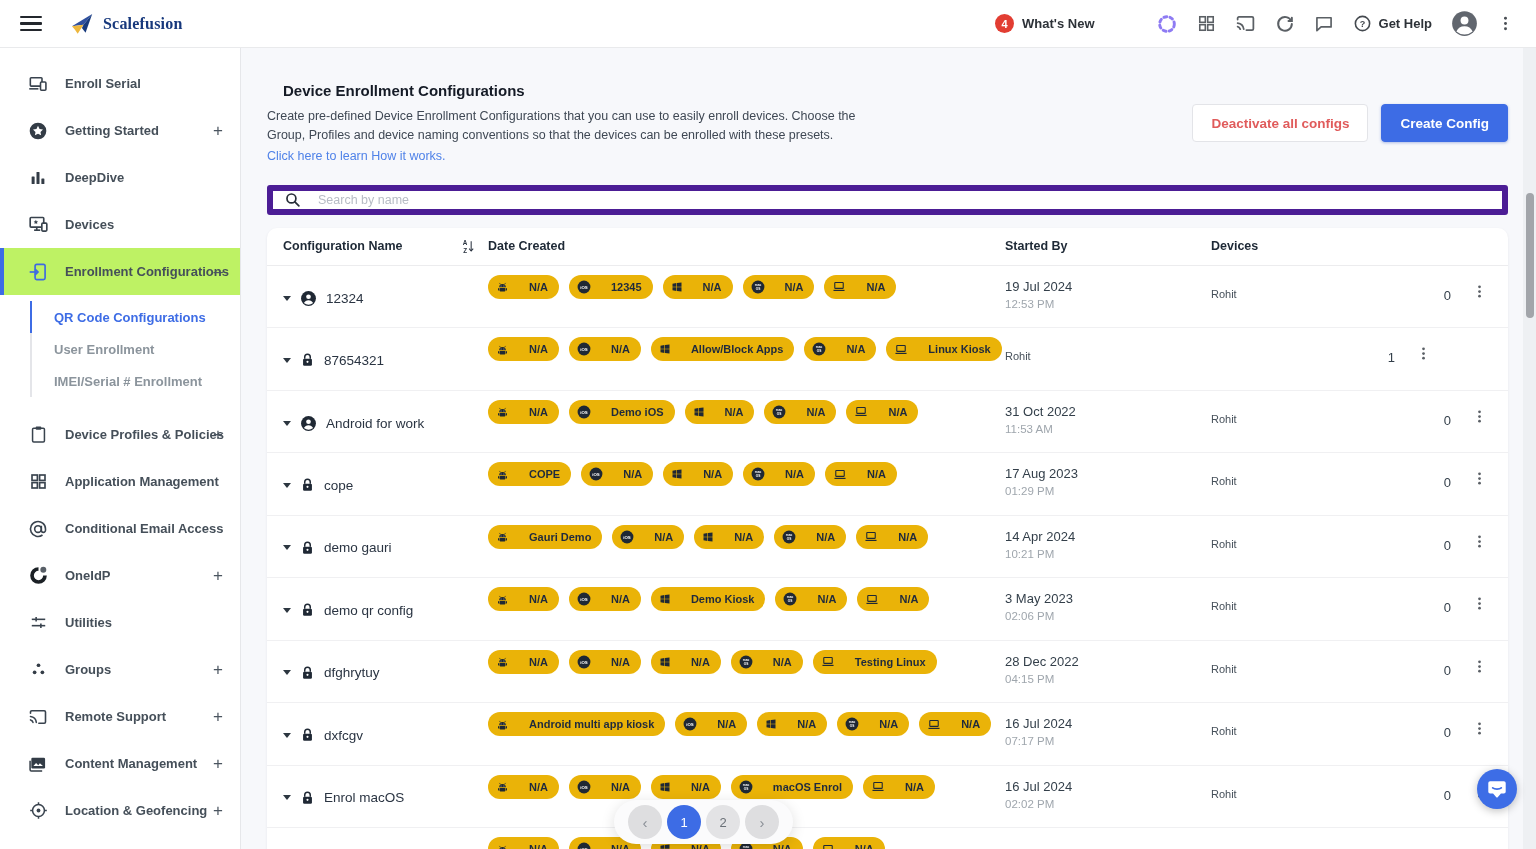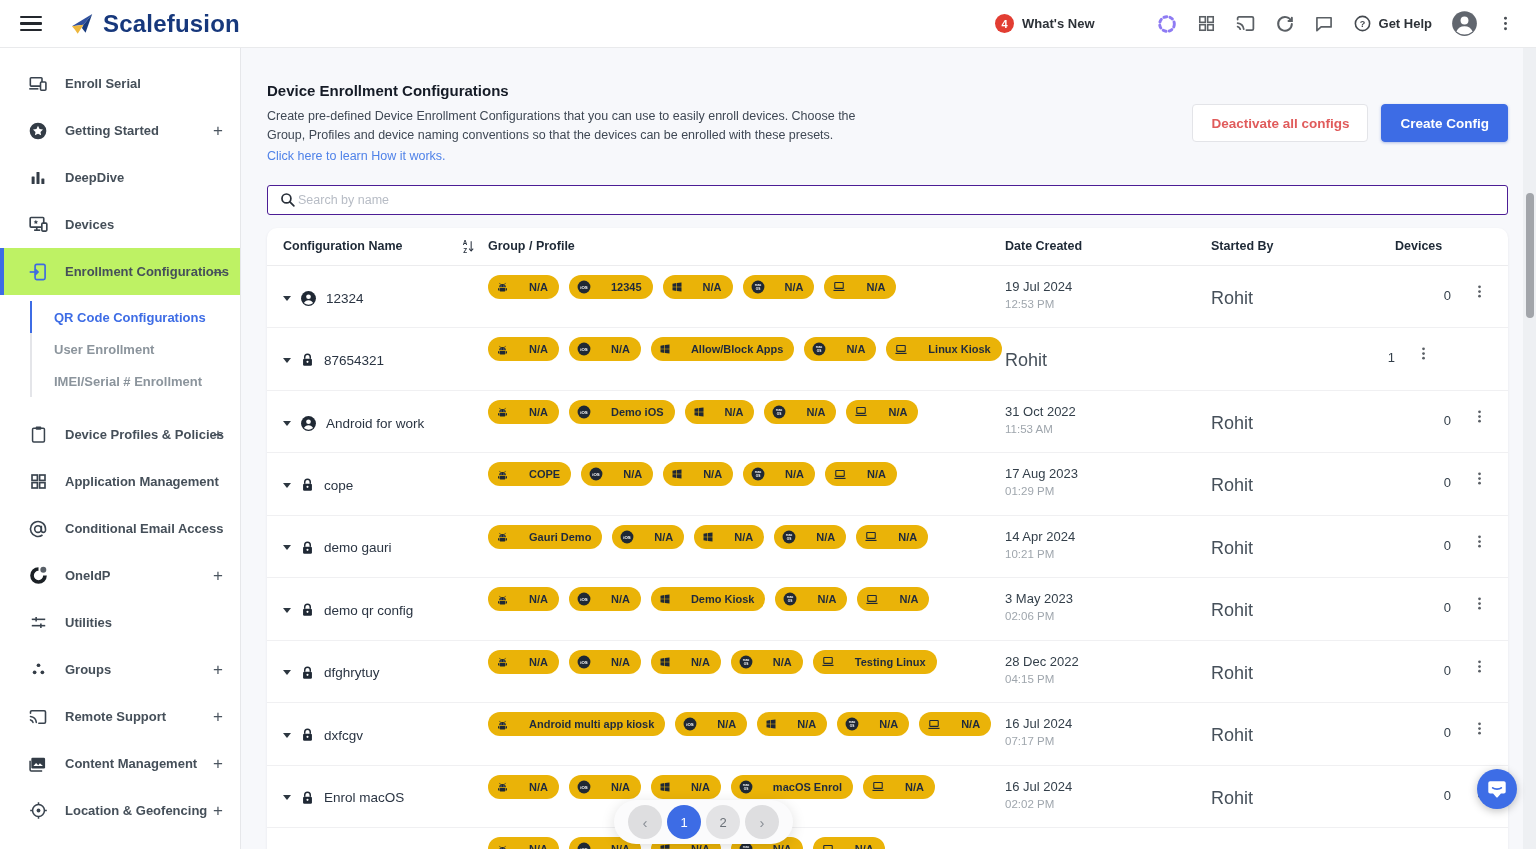--- a/index.html
+++ b/index.html
@@ -6,21 +6,21 @@
   html,body { width:1536px; height:849px; overflow:hidden; }
   body { font-family:"Liberation Sans", sans-serif; background:#f7f8fb; position:relative; }
   .screen { width:1536px; height:849px; position:relative; overflow:hidden; }
 
   
   .topbar { position:absolute; top:0; left:0; right:0; height:48px; background:#fff;
             border-bottom:1px solid #e9eaec; display:flex; align-items:center; z-index:30; }
   .burger { width:22px; display:flex; flex-direction:column; gap:4px; margin-left:20px; cursor:pointer; }
   .burger span { display:block; height:2.4px; background:#23272d; border-radius:1px; }
   .brand { display:flex; align-items:center; gap:8px; margin-left:26px; }
-  .brand-name { font-size:24px; font-weight:700; color:#17387c; letter-spacing:.2px; }
+  .brand-name { font-size:16px; font-weight:700; color:#17387c; letter-spacing:.2px;font-family:Liberation Serif, serif; }
   .tb-right { margin-left:auto; display:flex; align-items:center; gap:19px; padding-right:22px; }
   .whats-new { display:flex; align-items:center; gap:8px; margin-right:42px; cursor:pointer; }
   .wn-badge { width:19px; height:19px; border-radius:50%; background:#e23d32; color:#fff;
               font-size:11px; font-weight:700; display:flex; align-items:center; justify-content:center; }
   .wn-label, .gh-label { font-size:13px; font-weight:700; color:#2d3238; }
   .tb-ic { display:flex; align-items:center; justify-content:center; cursor:pointer; }
   .gethelp { display:flex; align-items:center; gap:7px; cursor:pointer; }
 
   
   .sidebar { position:absolute; top:48px; left:0; bottom:0; width:241px; background:#fff;
@@ -32,31 +32,31 @@
   .sb-item.active { background:#bef264; }
   .sb-item.active::before { content:""; position:absolute; left:0; top:0; bottom:0; width:4px; background:#3d6ce5; }
   .sb-sub { margin:6px 0 14px 30px; }
   .sb-sub-item { height:32px; display:flex; align-items:center; padding-left:22px; font-size:13px; font-weight:700;
                  color:#8b949c; border-left:2px solid #e4e5e9; cursor:pointer; }
   .sb-sub-item.active { color:#3d6ce5; border-left-color:#3d6ce5; }
 
   
   .main { position:absolute; left:241px; top:48px; right:0; bottom:0; overflow:hidden;
           padding:34px 28px 0 26px; }
-  .page-title { font-size:15px; font-weight:700; color:#151b26; }
+  .page-title { font-size:15px; font-weight:700; color:#151b26;margin-left:16px; }
   .page-desc { margin-top:8px; max-width:600px; font-size:12.5px; line-height:1.55; color:#3f4854; }
   .learn-link { display:inline-block; margin-top:0; font-size:12.5px; color:#4f82e8; cursor:pointer; }
   .actions { position:absolute; top:56px; right:28px; display:flex; gap:13px; }
   .btn { height:38px; border-radius:4px; font-size:13.5px; font-weight:700; padding:0 18px;
          display:flex; align-items:center; cursor:pointer; }
   .btn-danger-outline { background:#fff; border:1px solid #e3e4e8; color:#e05b5b; }
   .btn-primary { background:#3d6ce5; border:1px solid #3d6ce5; color:#fff; box-shadow:0 1px 3px rgba(35,77,189,.35); }
 
-  .searchbar { margin-top:21px; height:30px; background:#fff; border:1px solid #4c1d95; border-radius:3px;
-               display:flex; align-items:center; gap:2px; padding:0 11px; }
+  .searchbar { margin-top:21px; height:30px; background:#fff; border:6px solid #4c1d95; border-radius:3px;
+               display:flex; align-items:center; gap:17px; padding:0 11px; }
   .searchbar input { border:none; outline:none; flex:1; font-size:12.5px; color:#3a4450; background:transparent;
                      font-family:"Liberation Sans", sans-serif; }
   .searchbar input::placeholder { color:#b7bcc5; }
 
   .card { margin-top:13px; background:#fff; border-radius:10px 10px 0 0; box-shadow:0 1px 3px rgba(20,30,60,.07);
           min-height:680px; }
   .thead, .trow { display:grid; grid-template-columns:221px 517px 206px 184px 56px 1fr; }
   .thead { height:38px; align-items:center; border-bottom:1px solid #ececee; }
   .th { font-size:12.5px; font-weight:700; color:#1e2936; }
   .th.c1 { padding:0 13px 0 16px; display:flex; align-items:center; justify-content:space-between; }
@@ -68,21 +68,21 @@
   .type-ic { display:flex; flex:none; }
   .row-name { font-size:13.5px; color:#2a3442; white-space:nowrap; }
   .c-pills { padding-top:9px; display:flex; align-items:center; gap:10px; }
   .pill { height:24px; background:#eab308; border-radius:12px; display:inline-flex; align-items:center;
           gap:20px; padding:0 11px 0 8px; flex:none; }
   .p-ic { display:flex; }
   .p-lb { font-size:11px; font-weight:700; color:#1f2a3d; white-space:nowrap; }
   .c-date { padding-top:13px; }
   .d1 { font-size:13px; color:#333f4a; }
   .d2 { margin-top:4px; font-size:11.5px; color:#9fa6ad; }
-  .c-by { padding-top:22px; font-size:18px; color:#46505a; }
+  .c-by { padding-top:22px; font-size:11px; color:#46505a; }
   .c-count { padding-top:22px; font-size:13px; color:#333f4a; text-align:right; }
   .c-kebab { padding-top:18px; display:flex; justify-content:center; }
   .kb { cursor:pointer; display:flex; }
 
   
   .pagination { position:absolute; left:614px; top:800px; height:44px; border-radius:22px; background:#fbfbfc;
                 box-shadow:0 3px 14px rgba(0,0,0,.13); display:flex; align-items:center; gap:5px;
                 padding:0 14px; z-index:25; }
   .pg-btn { width:34px; height:34px; border-radius:50%; display:flex; align-items:center; justify-content:center;
             font-size:13px; cursor:pointer; background:#e3e3e5; color:#6a7077; }
@@ -367,21 +367,20 @@
               <svg width="14" height="15" viewBox="0 0 24 26" fill="#2a3340">
                 <text x="7" y="11" font-size="11" font-weight="bold" text-anchor="middle">A</text>
                 <text x="7" y="24" font-size="11" font-weight="bold" text-anchor="middle">Z</text>
                 <g stroke="#2a3340" stroke-width="1.8" fill="none">
                   <path d="M17.5 4 v16"></path>
                   <path d="M14 16.8 l3.5 4 3.5-4"></path>
                 </g>
               </svg>
             </span>
         </div>
-        <div class="th">Group / Profile</div>
         <div class="th">Date Created</div>
         <div class="th">Started By</div>
         <div class="th">Devices</div>
         <div class="th"></div>
       </div>
       <div>
           <div class="trow">
             <div class="cell c-name">
               <span class="caret"></span>
               <span class="type-ic">

